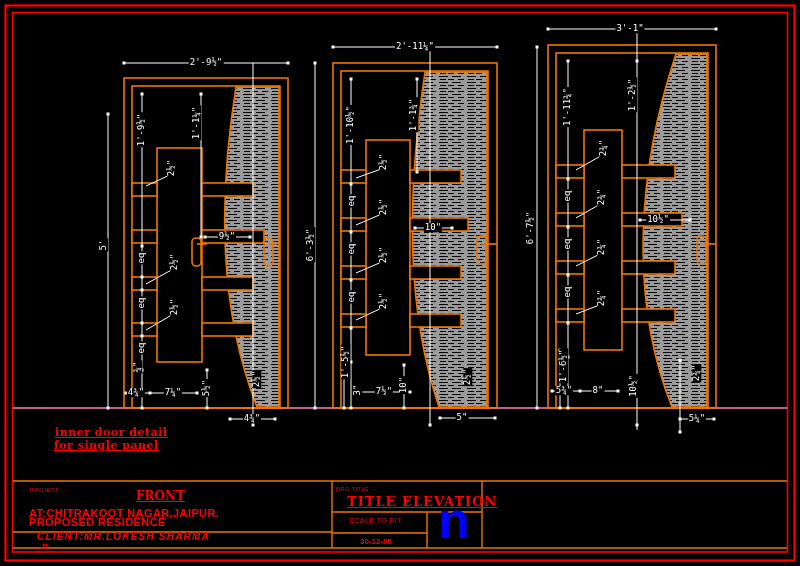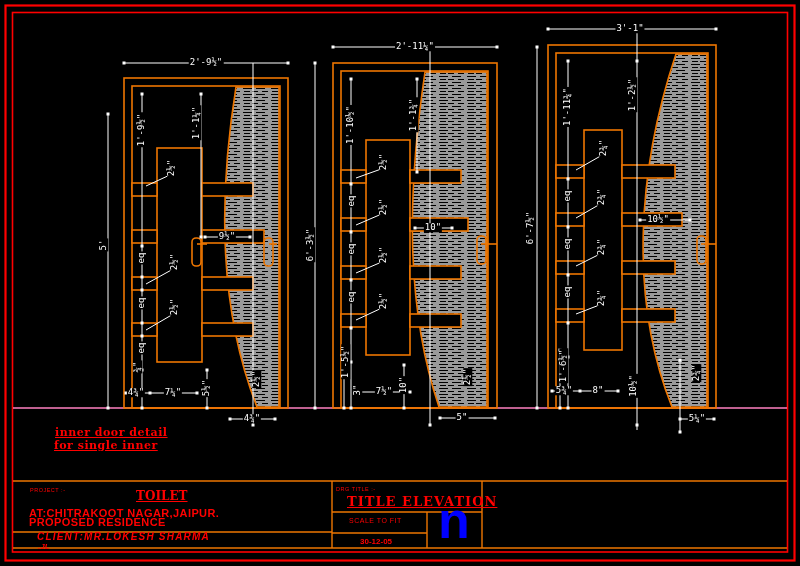--- a/index.html
+++ b/index.html
@@ -220,25 +220,25 @@
   <span class="lbl rot" style="left:568px;top:244px">eq</span>
   <span class="lbl rot" style="left:568px;top:292px">eq</span>
   <span class="lbl rot" style="left:564px;top:366px">1'-6½"</span>
   <span class="lbl" style="left:564px;top:391px">5¾"</span>
   <span class="lbl" style="left:598px;top:391px">8"</span>
   <span class="lbl rot" style="left:634px;top:386px">10½"</span>
   <span class="lbl rot" style="left:697px;top:373px">2¾"</span>
   <span class="lbl" style="left:697px;top:419px">5¼"</span>
 
   <div class="note" style="left:55px;top:426px">inner door detail</div>
-  <div class="note" style="left:54px;top:439px">for single inner</div>
+  <div class="note" style="left:54px;top:439px">for single panel</div>
 
   <div class="tb tb-mini" style="left:30px;top:487px">PROJECT :-</div>
   <div class="tb tb-proj" style="left:29px;top:516px">PROPOSED RESIDENCE</div>
-  <div class="tb tb-serif" style="left:136px;top:489px">TOILET</div>
+  <div class="tb tb-serif" style="left:136px;top:489px">FRONT</div>
   <div class="tb tb-proj" style="left:29px;top:507px">AT:CHITRAKOOT NAGAR,JAIPUR.</div>
   <div class="tb tb-client" style="left:37px;top:531px">CLIENT:MR.LOKESH SHARMA</div>
   <div class="tb tb-jl" style="left:38px;top:542px">.JL</div>
   <div class="tb tb-mini" style="left:336px;top:486px">DRG TITLE :-</div>
   <div class="tb tb-title" style="left:347px;top:494px">TITLE ELEVATION</div>
   <div class="tb tb-scale" style="left:349px;top:517px">SCALE TO FIT</div>
   <div class="tb tb-date" style="left:360px;top:537px">30-12-05</div>
   <div class="tb tb-logo" style="left:438px;top:498px">n</div>
 
 </div>

